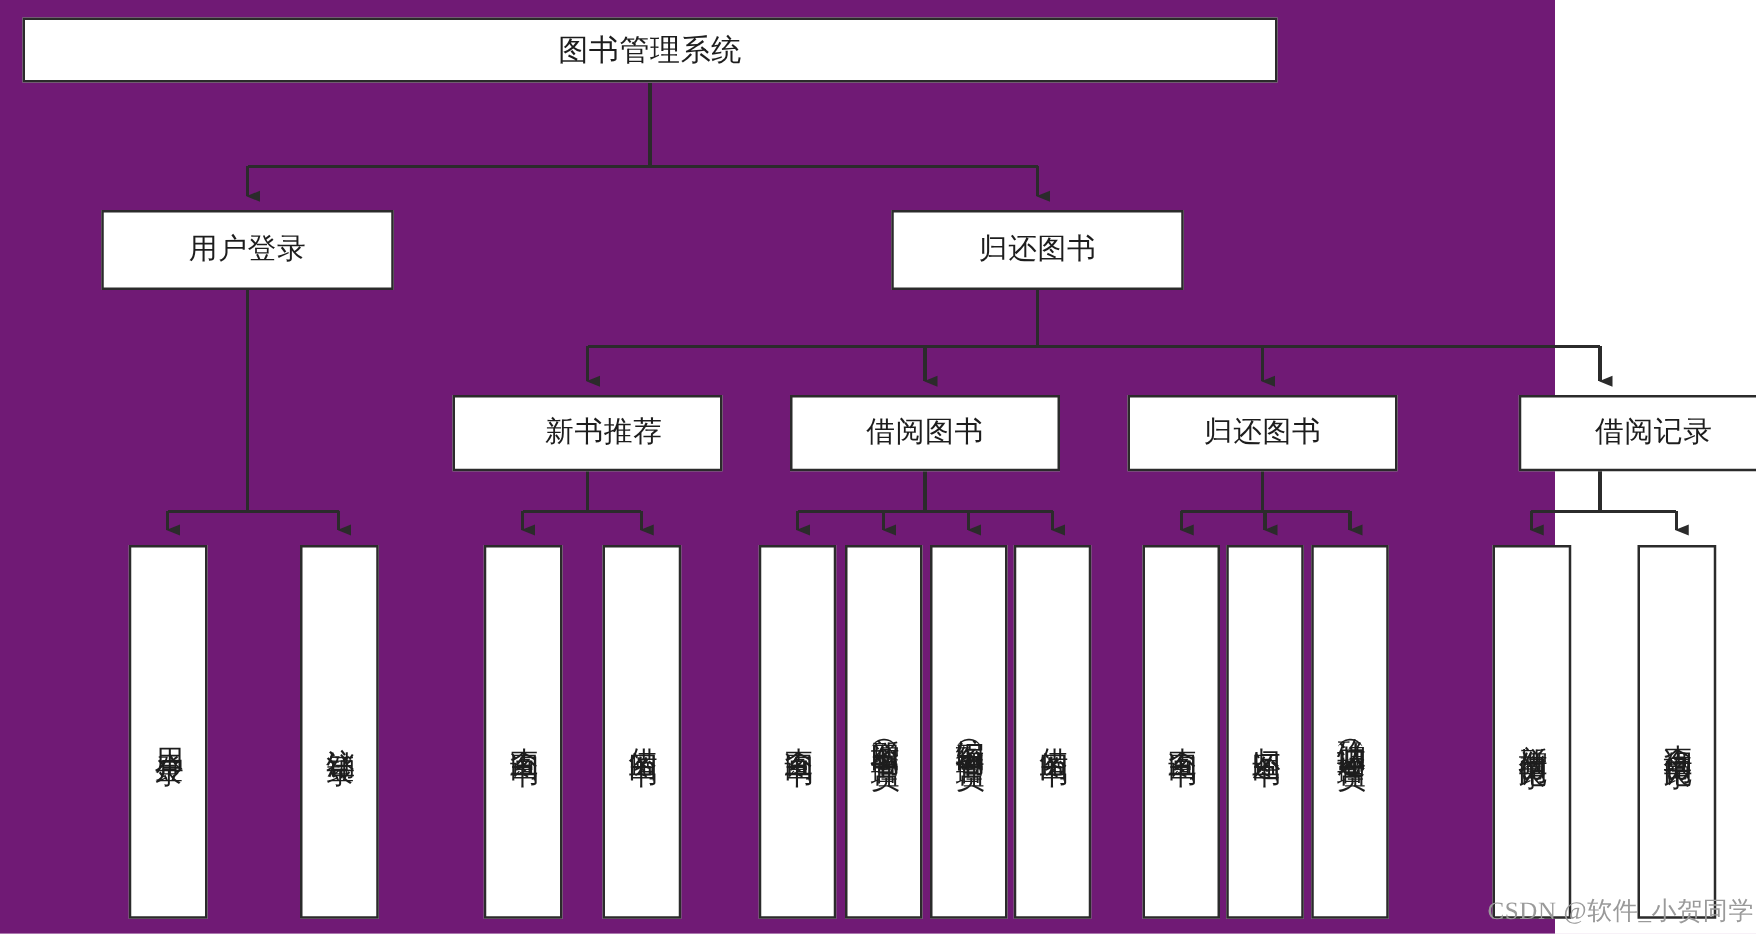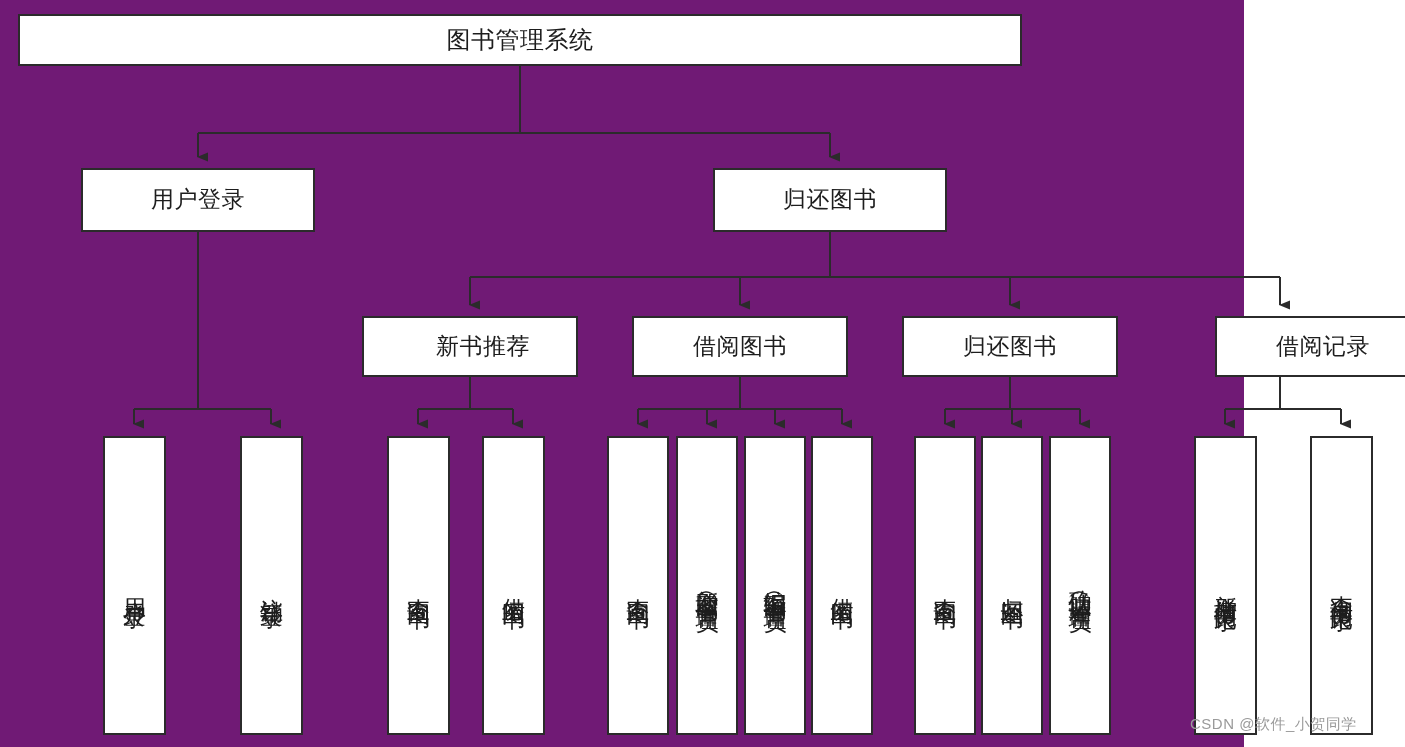--- a/index.html
+++ b/index.html
@@ -53,24 +53,24 @@
     writing-mode: vertical-rl;
     text-orientation: upright;
     font-size: 23px;
     line-height: 1.0;
     letter-spacing: 3px;
     white-space: normal;
   }
   .watermark {
     position: absolute;
     color: #9a9a9a;
-    font-size: 15px;
+    font-size: 20px;
     letter-spacing: 0.5px;
     white-space: nowrap;
-    font-family: Liberation Sans, sans-serif;
+    font-family: Liberation Serif, serif;
   }
 </style>
 </head>
 <body>
 
 <div id="diagram-root">
 
   <svg class="connector-layer" viewBox="0 0 1405 747" xmlns="http://www.w3.org/2000/svg">
     <defs>
       <marker id="arrowhead" markerWidth="10" markerHeight="11" refX="5" refY="10" orient="auto" markerUnits="userSpaceOnUse">

